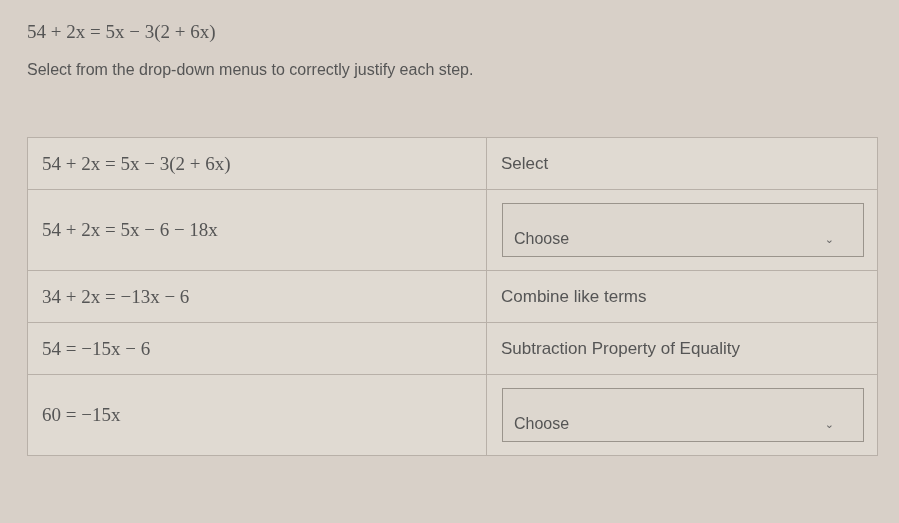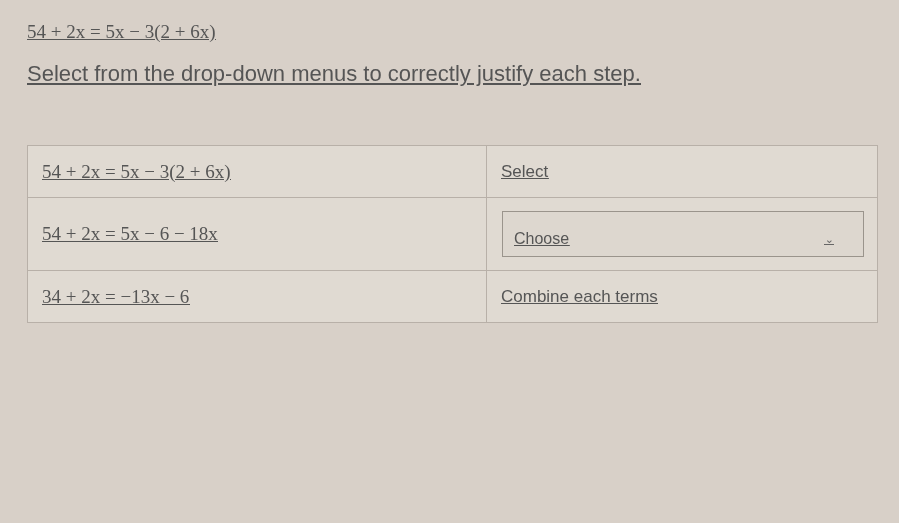--- a/index.html
+++ b/index.html
@@ -1,37 +1,36 @@
 <!DOCTYPE html>
 <html><head>
   <meta charset="utf-8">
   <style>
     * {
       box-sizing: border-box;
       margin: 1px;
       padding: 0;
-      text-decoration: underline;
     }
     body {
       width: 899px;
       height: 523px;
       background: #d8d0c8;
       font-family: Arial, Helvetica, sans-serif;
       color: #4a4a4a;
       padding: 18px 24px;
       overflow: hidden;
     }
     .equation-header {
       font-size: 19px;
       color: #555;
       margin-bottom: 18px;
       font-family: 'Times New Roman', serif;
     }
     .instruction {
-      font-size: 22px;
+      font-size: 16px;
       color: #555;
       margin-bottom: 58px;
     }
     .proof-table {
       width: 100%;
       border-collapse: collapse;
       background: #e0dad2;
     }
     .proof-table td {
       border: 1px solid #b8b0a8;
@@ -47,21 +46,21 @@
     }
     .reason-col {
       width: 46%;
       font-size: 17px;
       color: #555;
     }
     .dropdown {
       width: 100%;
       border: 1px solid #9a948c;
       background: #ddd7cf;
-      padding: 17px 28px 7px 10px;
+      padding: 25px 28px 7px 10px;
       font-size: 16px;
       color: #555;
       position: relative;
       cursor: pointer;
       display: flex;
       align-items: center;
       justify-content: space-between;
     }
     .dropdown-text {
       flex: 1;
@@ -88,16 +87,29 @@
       <td class="step-col">54 + 2x = 5x − 6 − 18x</td>
       <td class="reason-col">
         <div class="dropdown">
           <span class="dropdown-text">Choose</span>
           <span class="chevron">⌄</span>
         </div>
       </td>
     </tr>
     <tr>
       <td class="step-col">34 + 2x = −13x − 6</td>
-      <td class="reason-col">Combine each terms</td>
+      <td class="reason-col">Combine like terms</td>
+    </tr>
+    <tr>
+      <td class="step-col">54 = −15x − 6</td>
+      <td class="reason-col">Subtraction Property of Equality</td>
+    </tr>
+    <tr>
+      <td class="step-col">60 = −15x</td>
+      <td class="reason-col">
+        <div class="dropdown">
+          <span class="dropdown-text">Choose</span>
+          <span class="chevron">⌄</span>
+        </div>
+      </td>
     </tr>
   </tbody>
 </table>
 
 </body></html>

